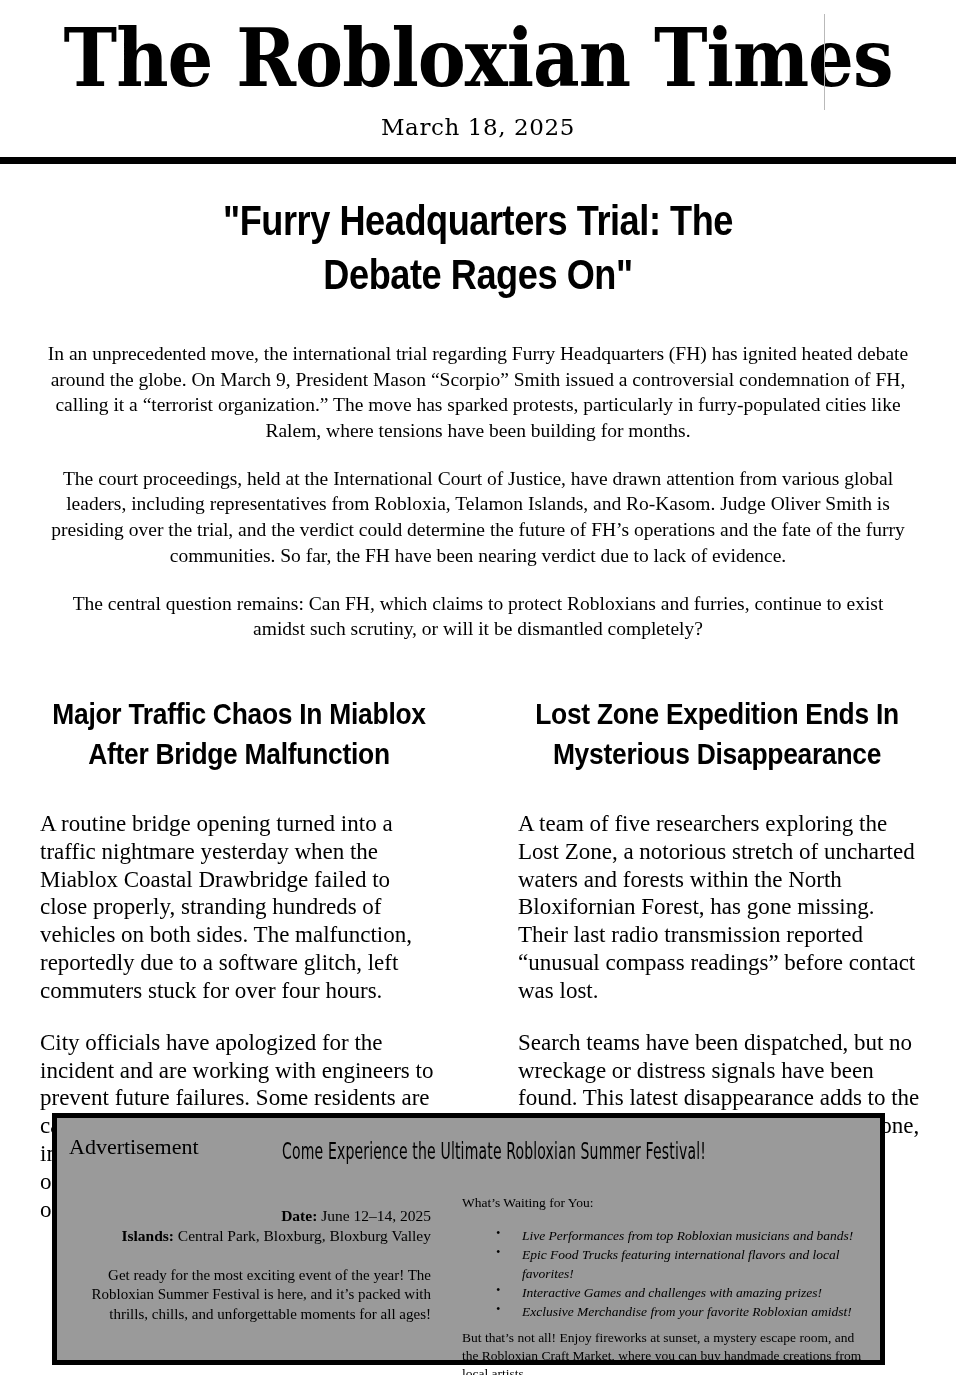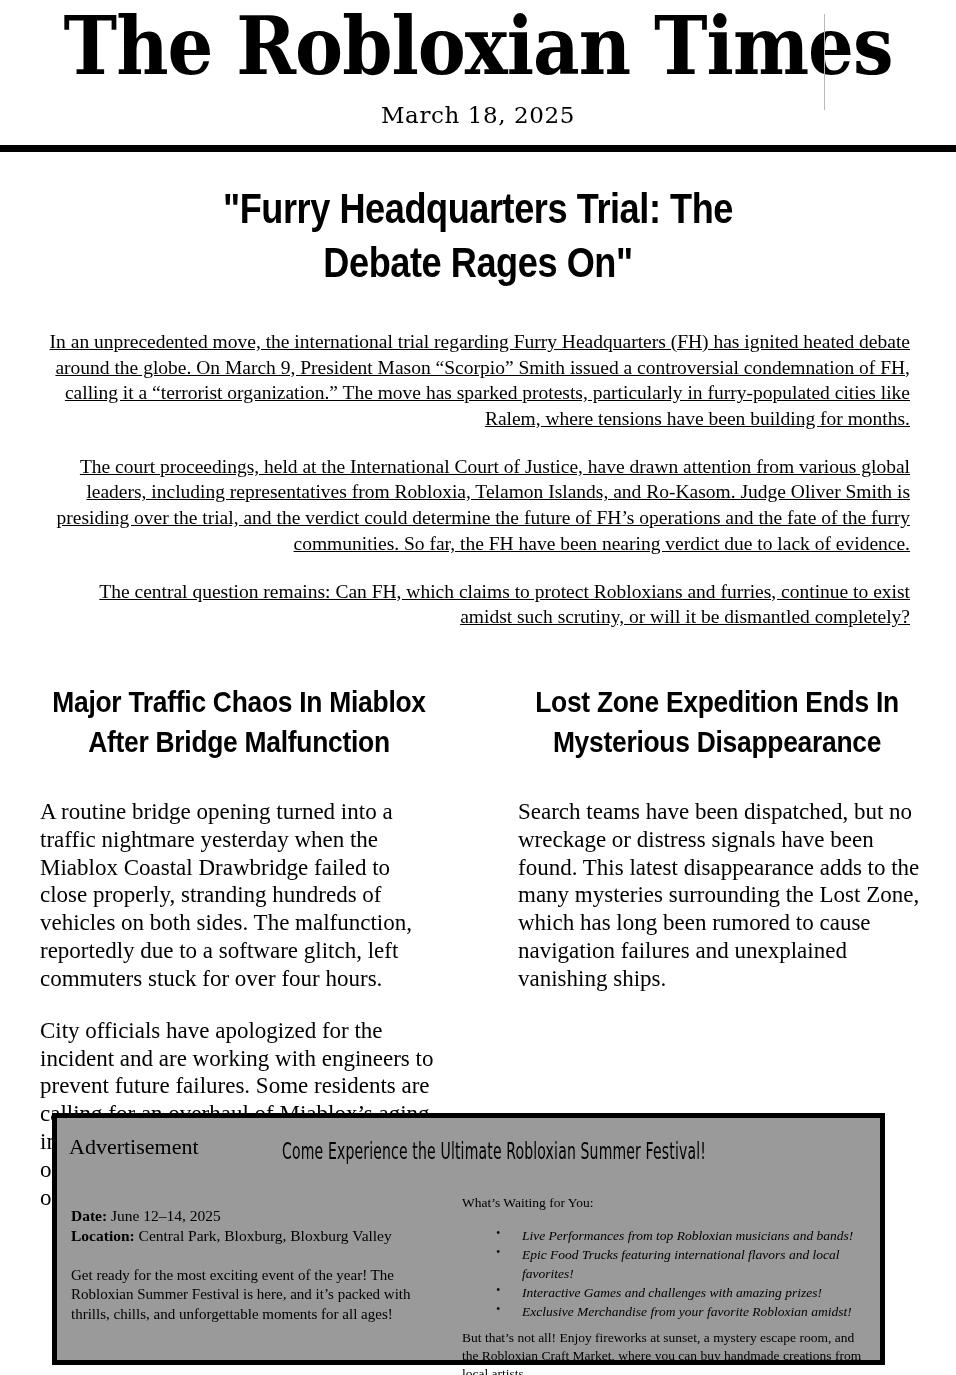--- a/index.html
+++ b/index.html
@@ -20,21 +20,21 @@
     position: relative;
     width: 956px;
     height: 1375px;
     box-sizing: border-box;
   }
 
   
   .masthead {
     position: relative;
     width: 100%;
-    padding-top: 6px;
+    padding-top: 18px;
     text-align: center;
   }
   .masthead-title {
     font-family: "DejaVu Serif", "Liberation Serif", serif;
     font-weight: 700;
     font-size: 80px;
     line-height: 1.02;
     letter-spacing: -1px;
     white-space: nowrap;
     transform: scaleX(1.0);
@@ -80,23 +80,22 @@
   }
   .lead-body {
     margin: 38px auto 0;
     width: 864px;
   }
   .lead-body p {
     margin: 0 0 22px 0;
     font-family: "Liberation Serif", "DejaVu Serif", serif;
     font-size: 19.5px;
     line-height: 1.32;
-    text-align: right;
+    text-align: center;
     transform-origin: left top;
-    text-decoration: underline;
   }
   .lead-body p:last-child { margin-bottom: 0; }
 
   
   .columns {
     display: flex;
     margin-top: 52px;
     padding: 0 18px;
     gap: 36px;
     align-items: flex-start;
@@ -162,20 +161,21 @@
     transform: scaleX(0.82) scaleY(1.18);
     transform-origin: left top;
     letter-spacing: 0.2px;
     white-space: nowrap;
   }
   .ad-left {
     position: absolute;
     left: 14px;
     top: 88px;
     width: 360px;
+    text-align: right;
   }
   .ad-meta {
     font-family: "Liberation Serif", "DejaVu Serif", serif;
     font-size: 15.5px;
     line-height: 1.30;
   }
   .ad-meta b { font-weight: 700; }
   .ad-blurb {
     margin-top: 20px;
     font-family: "Liberation Serif", "DejaVu Serif", serif;
@@ -247,37 +247,38 @@
       <div class="col-headline">Major Traffic Chaos In Miablox After Bridge Malfunction</div>
       <div class="col-body">
         <p>A routine bridge opening turned into a traffic nightmare yesterday when the Miablox Coastal Drawbridge failed to close properly, stranding hundreds of vehicles on both sides. The malfunction, reportedly due to a software glitch, left commuters stuck for over four hours.</p>
         <p>City officials have apologized for the incident and are working with engineers to prevent future failures. Some residents are calling for an overhaul of Miablox’s aging infrastructure, while others took advantage of the delay to enjoy the unexpected oceanfront sunset.</p>
       </div>
     </div>
 
     <div class="col">
       <div class="col-headline">Lost Zone Expedition Ends In Mysterious Disappearance</div>
       <div class="col-body">
+        <p>A team of five researchers exploring the Lost Zone, a notorious stretch of uncharted waters and forests within the North Bloxifornian Forest, has gone missing. Their last radio transmission reported “unusual compass readings” before contact was lost.</p>
         <p>Search teams have been dispatched, but no wreckage or distress signals have been found. This latest disappearance adds to the many mysteries surrounding the Lost Zone, which has long been rumored to cause navigation failures and unexplained vanishing ships.</p>
       </div>
     </div>
 
   </div>
 
   <div class="ad-wrap" style="background: rgb(154, 154, 154); border-color: rgb(0, 0, 0);">
     <div class="ad-inner">
 
       <div class="ad-label">Advertisement</div>
 
       <div class="ad-slogan">Come Experience the Ultimate Robloxian Summer Festival!</div>
 
       <div class="ad-left">
         <div class="ad-meta">
           <div><b>Date:</b><span> June 12–14, 2025</span></div>
-          <div><b>Location:</b><span> Central Park, Bloxburg, Bloxburg Valley</span></div>
+          <div><b>Islands:</b><span> Central Park, Bloxburg, Bloxburg Valley</span></div>
         </div>
         <div class="ad-blurb">Get ready for the most exciting event of the year! The Robloxian Summer Festival is here, and it’s packed with thrills, chills, and unforgettable moments for all ages!</div>
       </div>
 
       <div class="ad-right">
         <div class="ad-right-title">What’s Waiting for You:</div>
         <ul class="ad-list">
           <li>Live Performances from top Robloxian musicians and bands!</li>
           <li>Epic Food Trucks featuring international flavors and local favorites!</li>
           <li>Interactive Games and challenges with amazing prizes!</li>

